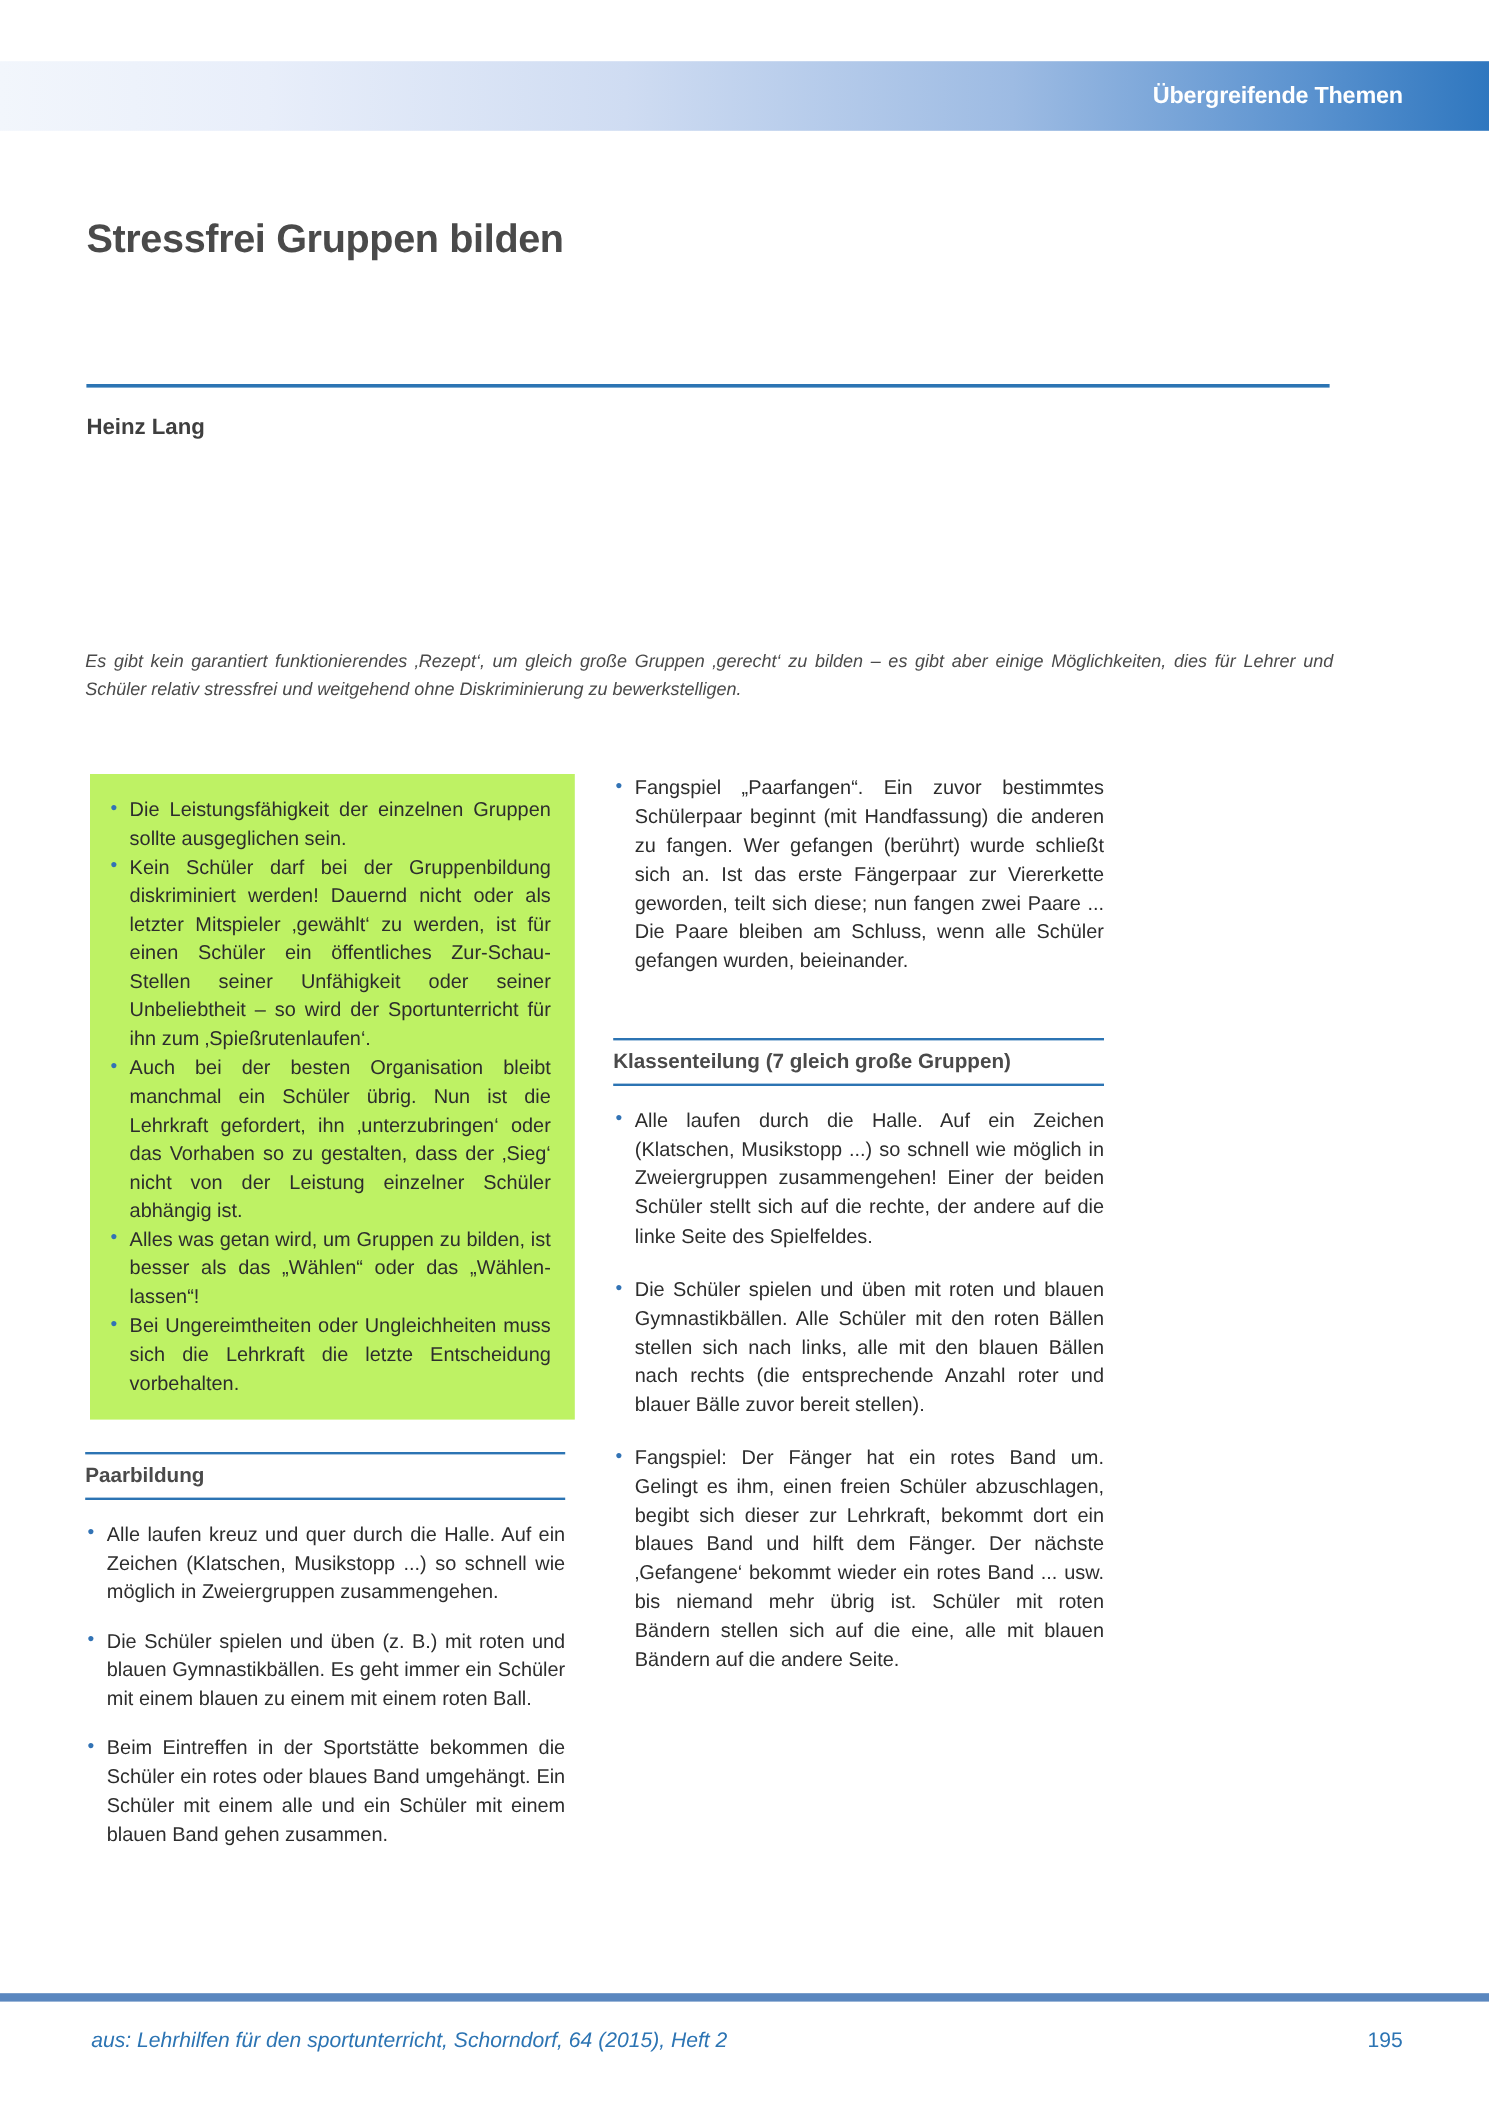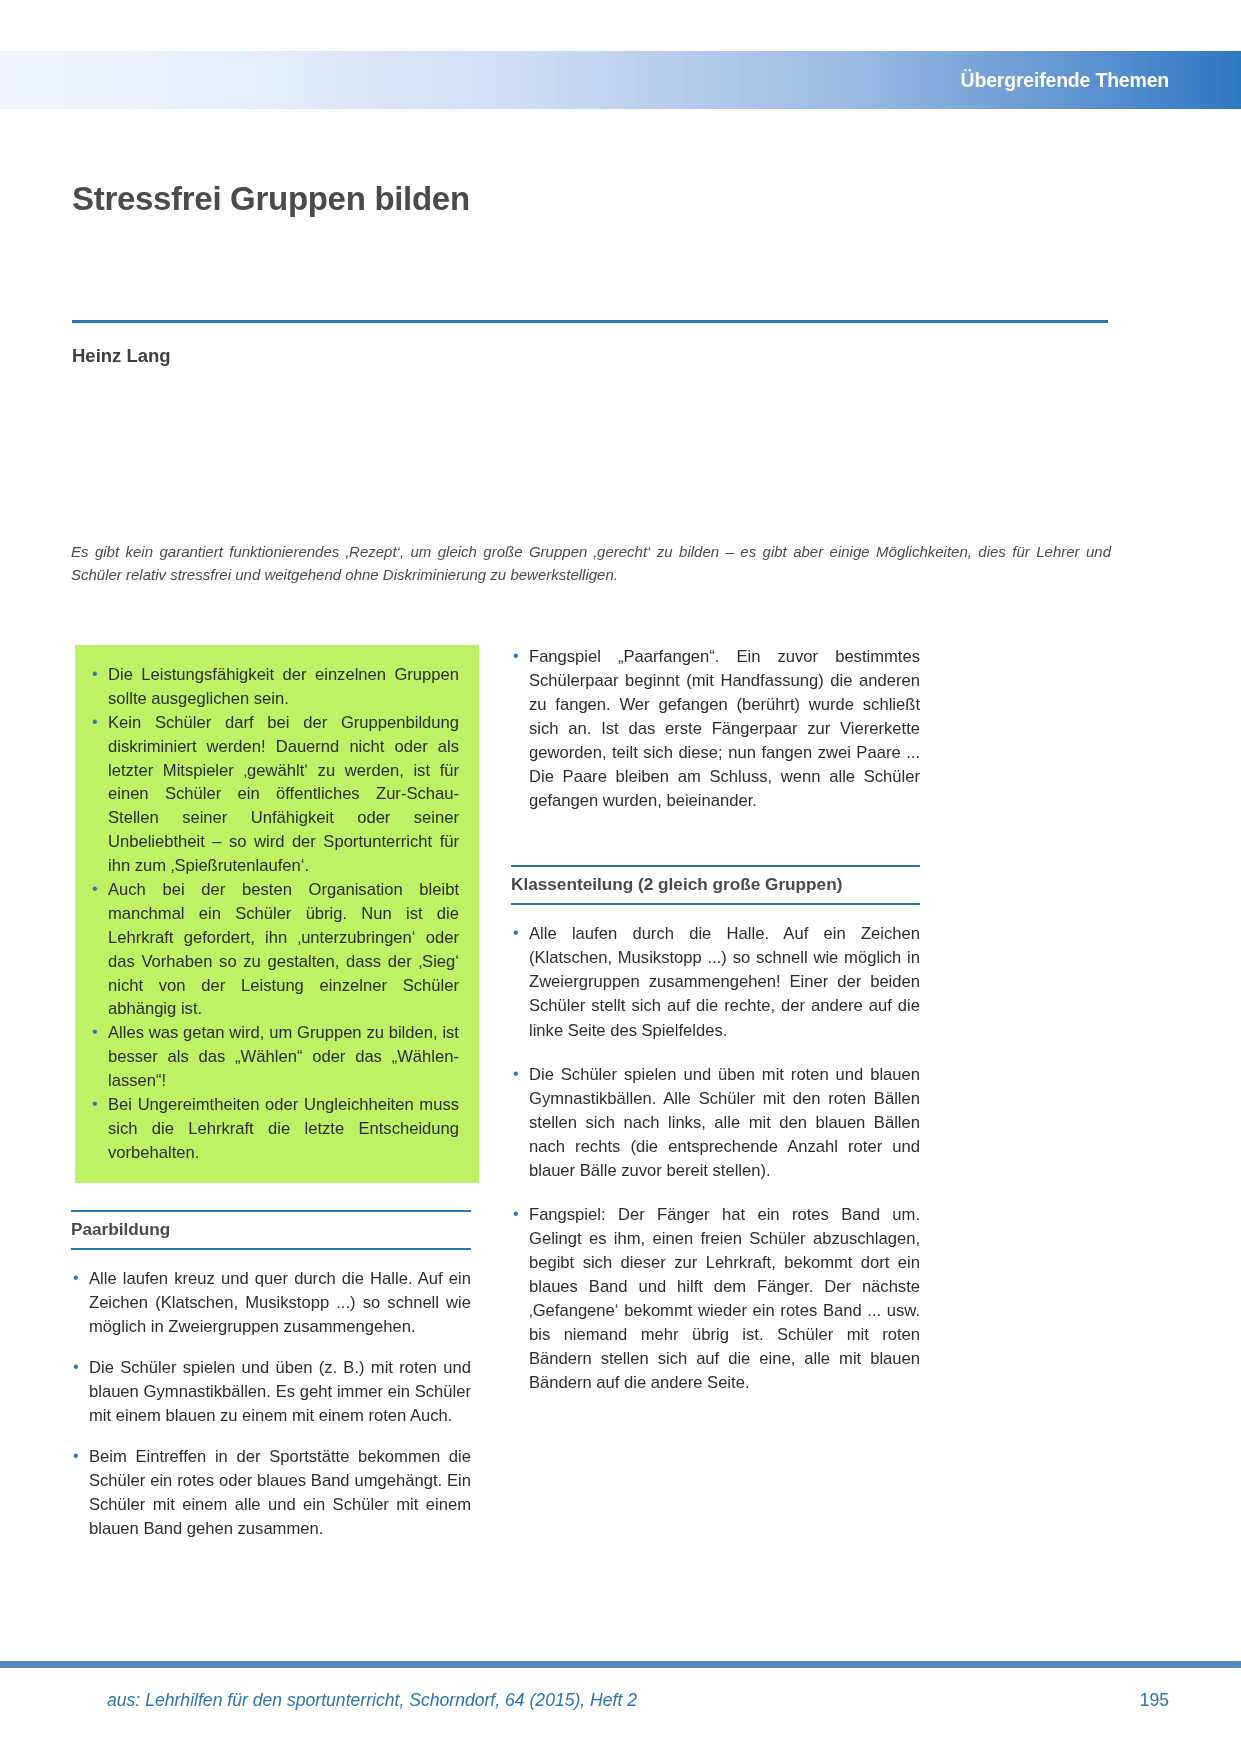--- a/index.html
+++ b/index.html
@@ -196,21 +196,21 @@
     height: 7px;
     background: #5a87bf;
   }
   .footer {
     position: absolute;
     left: 0;
     top: 1690px;
     width: 1241px;
     display: flex;
     justify-content: space-between;
-    padding: 0 72px 0 107px;
+    padding: 0 72px 0 76px;
     box-sizing: border-box;
   }
   .footer-source {
     font-size: 17.6px;
     font-style: italic;
     color: #2c74b3;
   }
   .footer-page {
     font-size: 17.6px;
     color: #2c74b3;
@@ -245,36 +245,36 @@
         <li>Bei Ungereimtheiten oder Ungleichheiten muss sich die Lehrkraft die letzte Entscheidung vorbehalten.</li>
       </ul>
     </div>
 
     <div class="section">
       <div class="section-head">
         <span class="section-head-text">Paarbildung</span>
       </div>
       <ul class="body-list">
         <li>Alle laufen kreuz und quer durch die Halle. Auf ein Zeichen (Klatschen, Musikstopp ...) so schnell wie möglich in Zweiergruppen zusammengehen.</li>
-        <li>Die Schüler spielen und üben (z. B.) mit roten und blauen Gymnastikbällen. Es geht immer ein Schüler mit einem blauen zu einem mit einem roten Auch.</li>
+        <li>Die Schüler spielen und üben (z. B.) mit roten und blauen Gymnastikbällen. Es geht immer ein Schüler mit einem blauen zu einem mit einem roten Ball.</li>
         <li>Beim Eintreffen in der Sportstätte bekommen die Schüler ein rotes oder blaues Band umgehängt. Ein Schüler mit einem alle und ein Schüler mit einem blauen Band gehen zusammen.</li>
       </ul>
     </div>
 
   </div>
 
   <div class="col col-right">
 
     <ul class="top-list">
       <li>Fangspiel „Paarfangen“. Ein zuvor bestimmtes Schülerpaar beginnt (mit Handfassung) die anderen zu fangen. Wer gefangen (berührt) wurde schließt sich an. Ist das erste Fängerpaar zur Viererkette geworden, teilt sich diese; nun fangen zwei Paare ... Die Paare bleiben am Schluss, wenn alle Schüler gefangen wurden, beieinander.</li>
     </ul>
 
     <div class="section" style="margin-top:52px;">
       <div class="section-head">
-        <span class="section-head-text">Klassenteilung (2 gleich große Gruppen)</span>
+        <span class="section-head-text">Klassenteilung (7 gleich große Gruppen)</span>
       </div>
       <ul class="body-list">
         <li>Alle laufen durch die Halle. Auf ein Zeichen (Klatschen, Musikstopp ...) so schnell wie möglich in Zweiergruppen zusammengehen! Einer der beiden Schüler stellt sich auf die rechte, der andere auf die linke Seite des Spielfeldes.</li>
         <li>Die Schüler spielen und üben mit roten und blauen Gymnastikbällen. Alle Schüler mit den roten Bällen stellen sich nach links, alle mit den blauen Bällen nach rechts (die entsprechende Anzahl roter und blauer Bälle zuvor bereit stellen).</li>
         <li>Fangspiel: Der Fänger hat ein rotes Band um. Gelingt es ihm, einen freien Schüler abzuschlagen, begibt sich dieser zur Lehrkraft, bekommt dort ein blaues Band und hilft dem Fänger. Der nächste ‚Gefangene‘ bekommt wieder ein rotes Band ... usw. bis niemand mehr übrig ist. Schüler mit roten Bändern stellen sich auf die eine, alle mit blauen Bändern auf die andere Seite.</li>
       </ul>
     </div>
 
   </div>
 </div>

